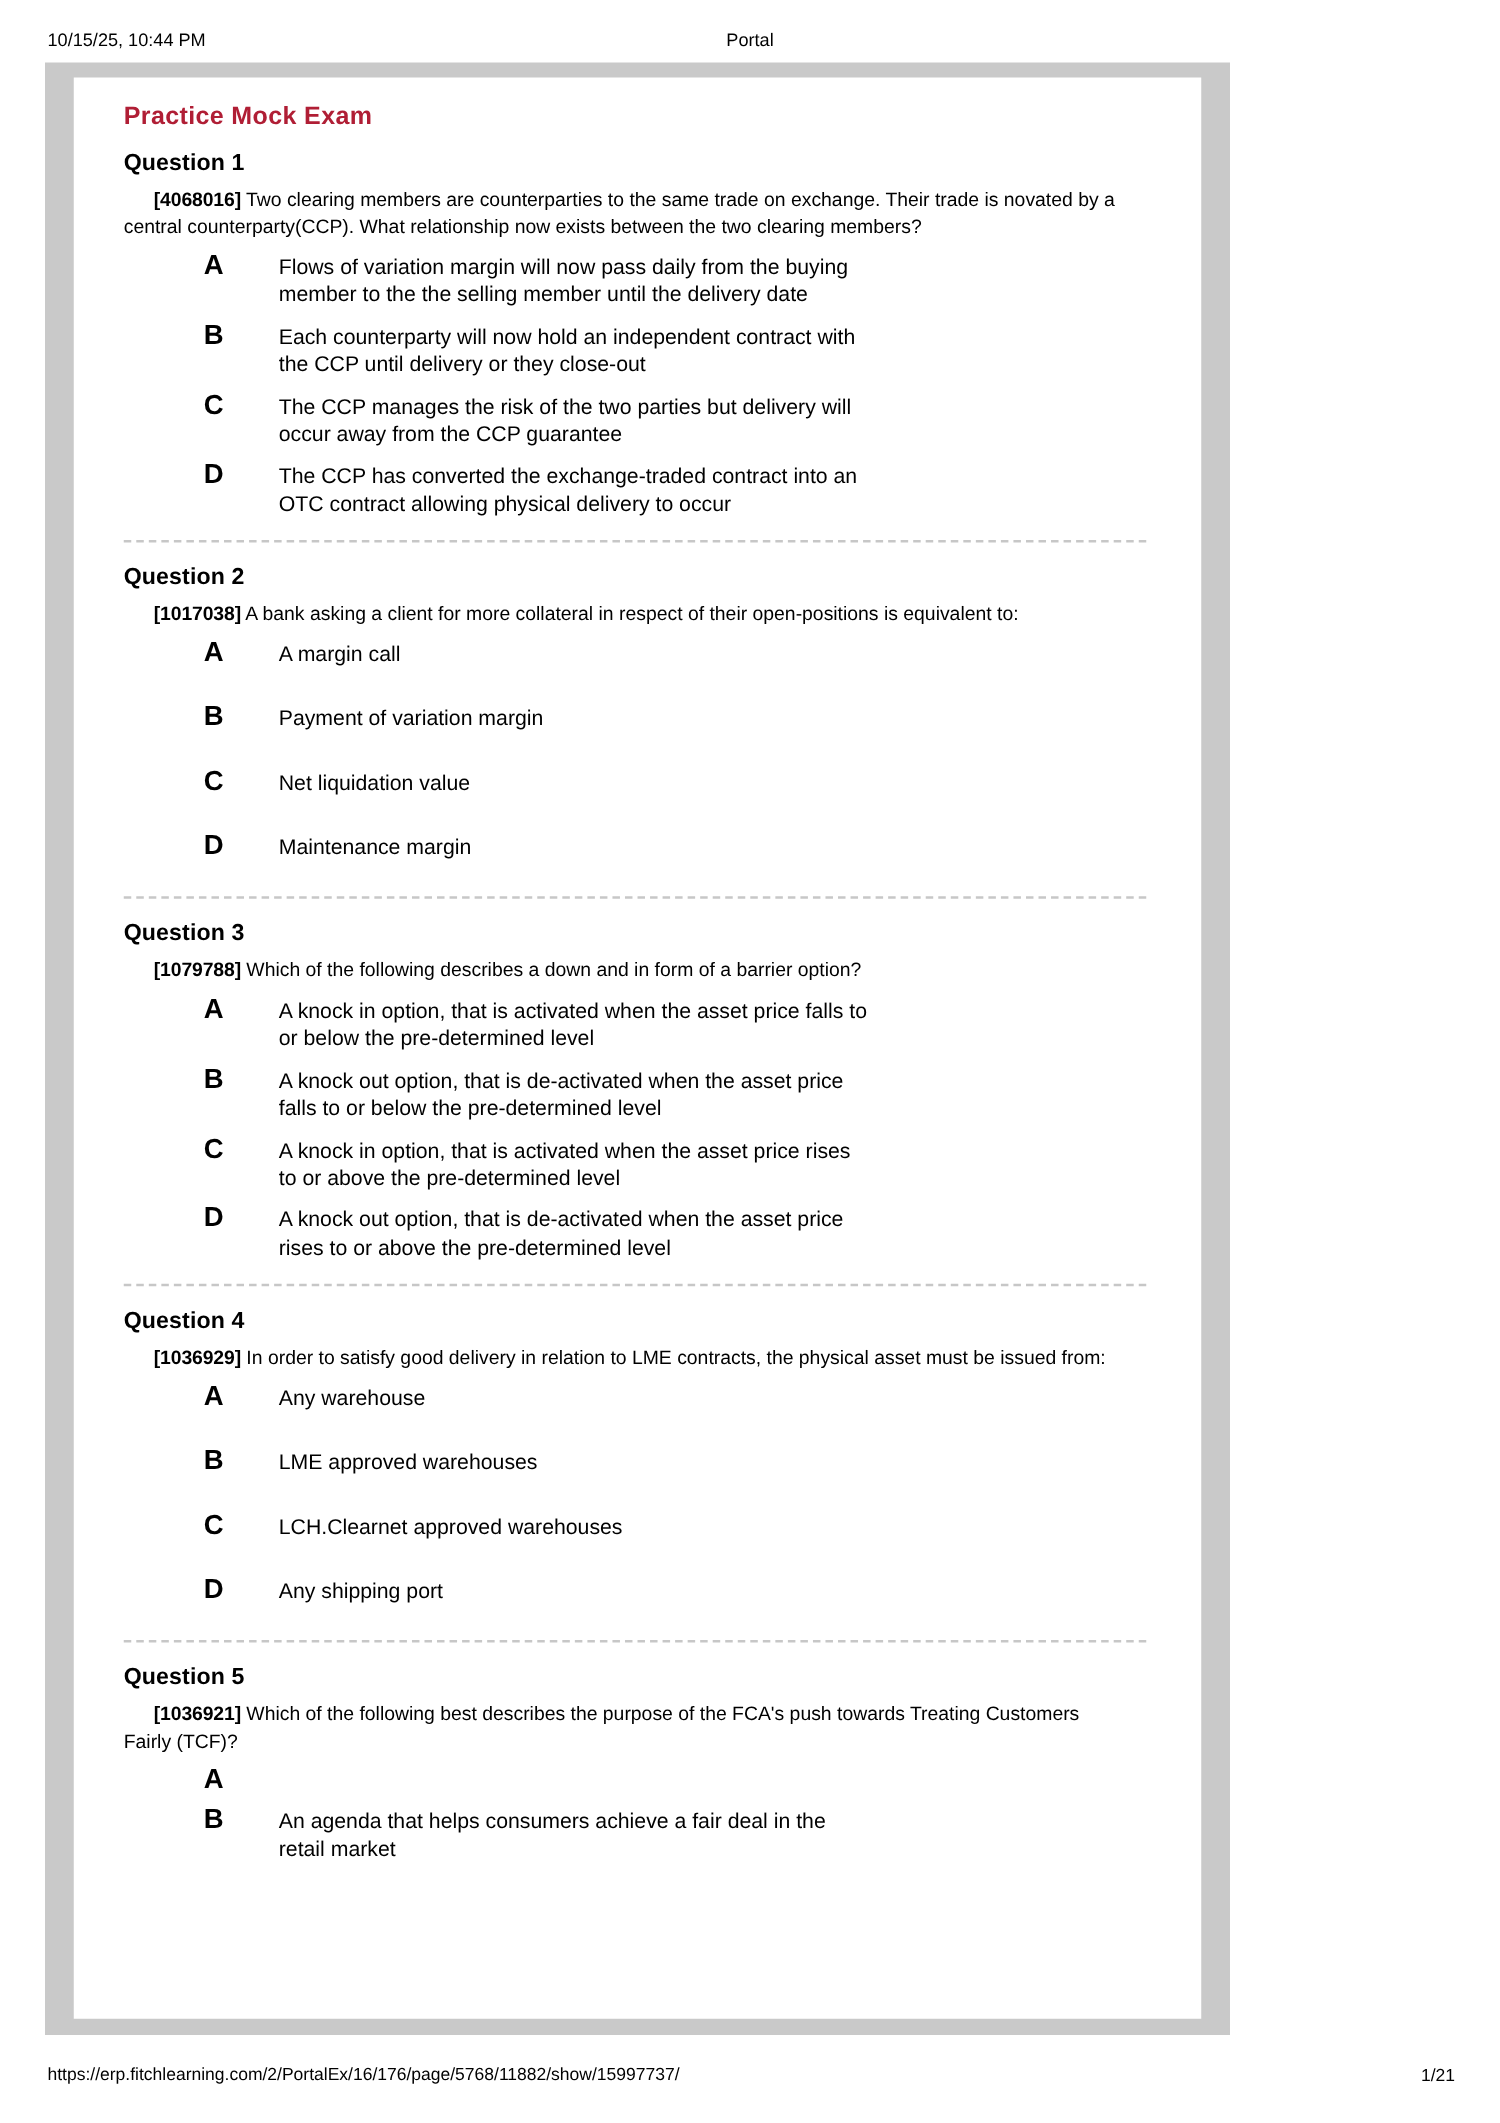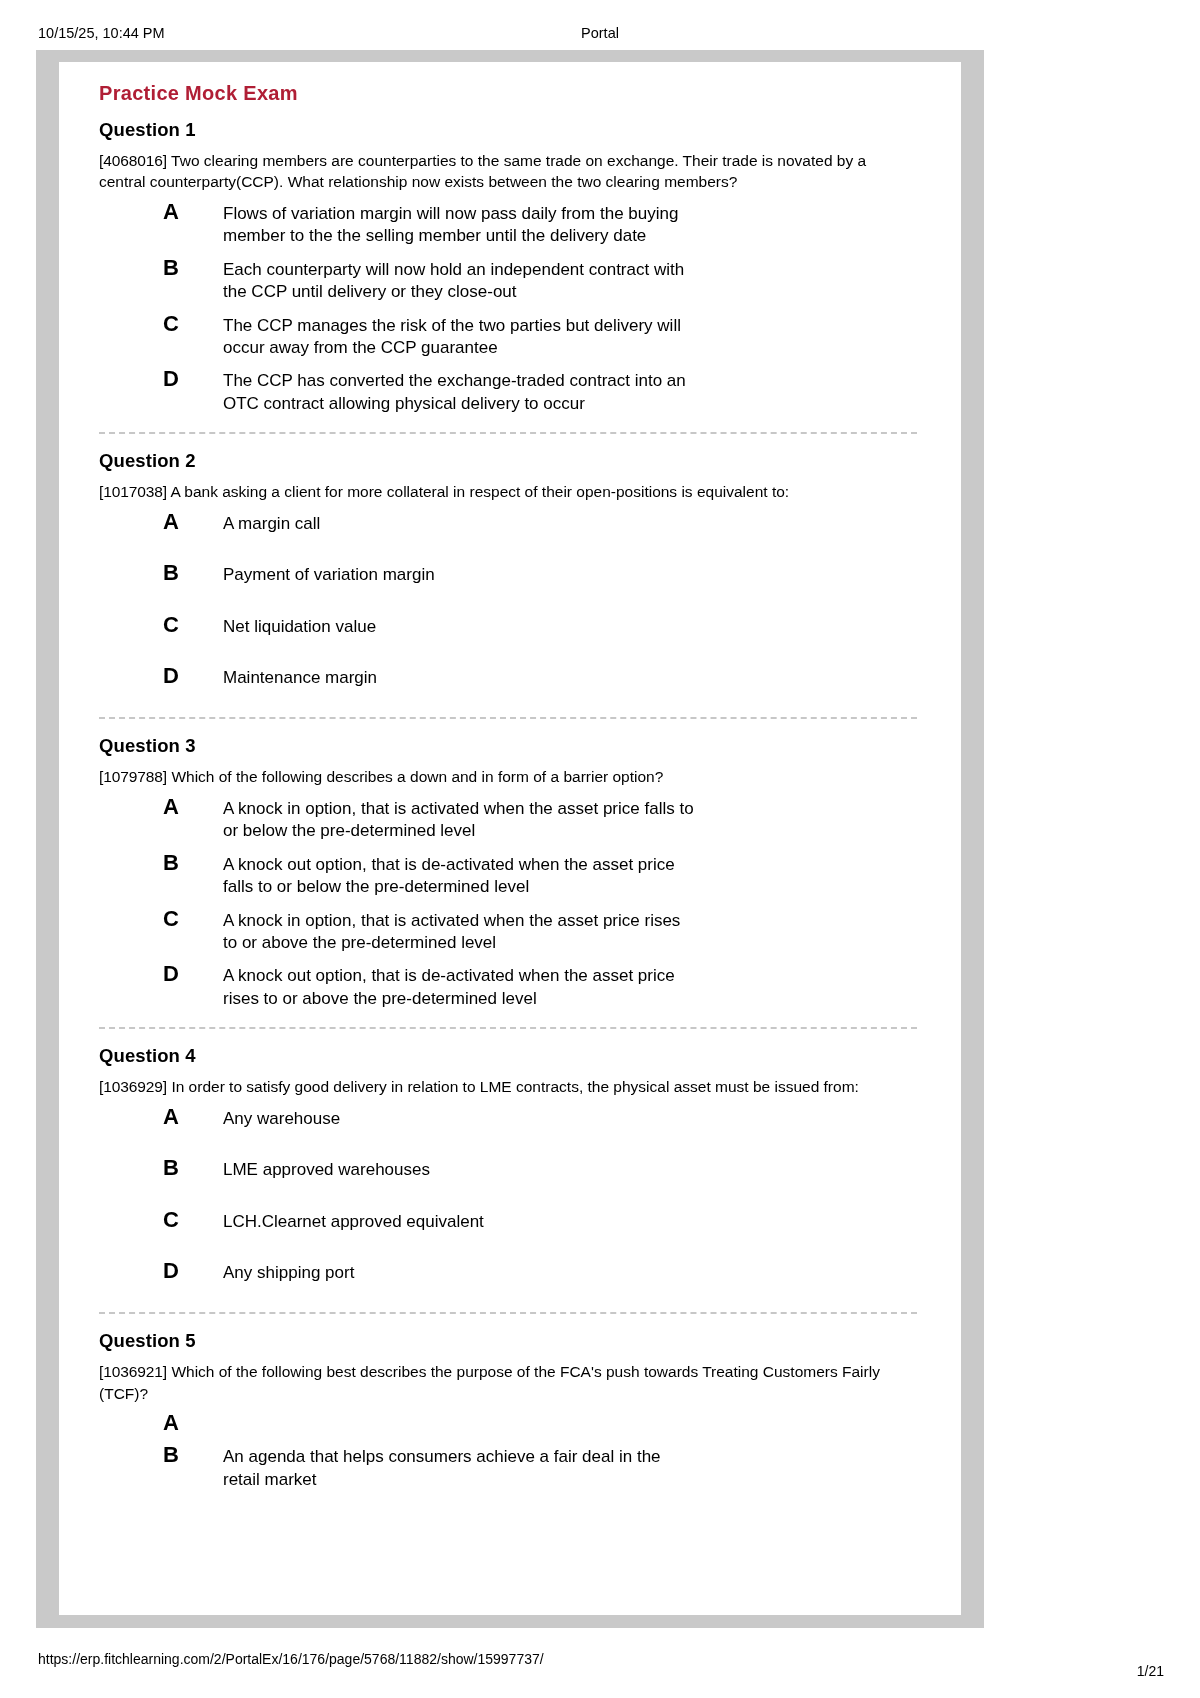--- a/index.html
+++ b/index.html
@@ -84,22 +84,23 @@
     margin: 0 0 9px 0;
     letter-spacing: 0.1px;
   }
   .q-stem {
     font-size: 15.5px;
     line-height: 1.38;
     margin: 0 0 6px 0;
     max-width: 800px;
   }
   .q-id {
-    font-weight: normal;
+    font-weight: bold;
     letter-spacing: -0.1px;
+    margin-left: 24px;
   }
   .q-text { }
 
   .options {
     margin: 0;
     padding: 0;
   }
   .option {
     display: flex;
     align-items: flex-start;
@@ -148,21 +149,21 @@
   }
   .print-footer .pf-url {
     position: absolute;
     left: 38px;
     top: 0;
     white-space: nowrap;
   }
   .print-footer .pf-page {
     position: absolute;
     right: 36px;
-    top: 12px;
+    top: 1px;
   }
 </style>
 </head>
 <body>
 
 <div class="print-header">
   <span class="ph-date">10/15/25, 10:44 PM</span>
   <span class="ph-title">Portal</span>
 </div>
 
@@ -274,21 +275,21 @@
           <div class="option">
             <div class="option-letter">A</div>
             <div class="option-text">Any warehouse</div>
           </div>
           <div class="option">
             <div class="option-letter">B</div>
             <div class="option-text">LME approved warehouses</div>
           </div>
           <div class="option">
             <div class="option-letter">C</div>
-            <div class="option-text">LCH.Clearnet approved equivalent</div>
+            <div class="option-text">LCH.Clearnet approved warehouses</div>
           </div>
           <div class="option">
             <div class="option-letter">D</div>
             <div class="option-text">Any shipping port</div>
           </div>
         </div>
       </div>
 
       <hr class="divider gap-lg">
 

